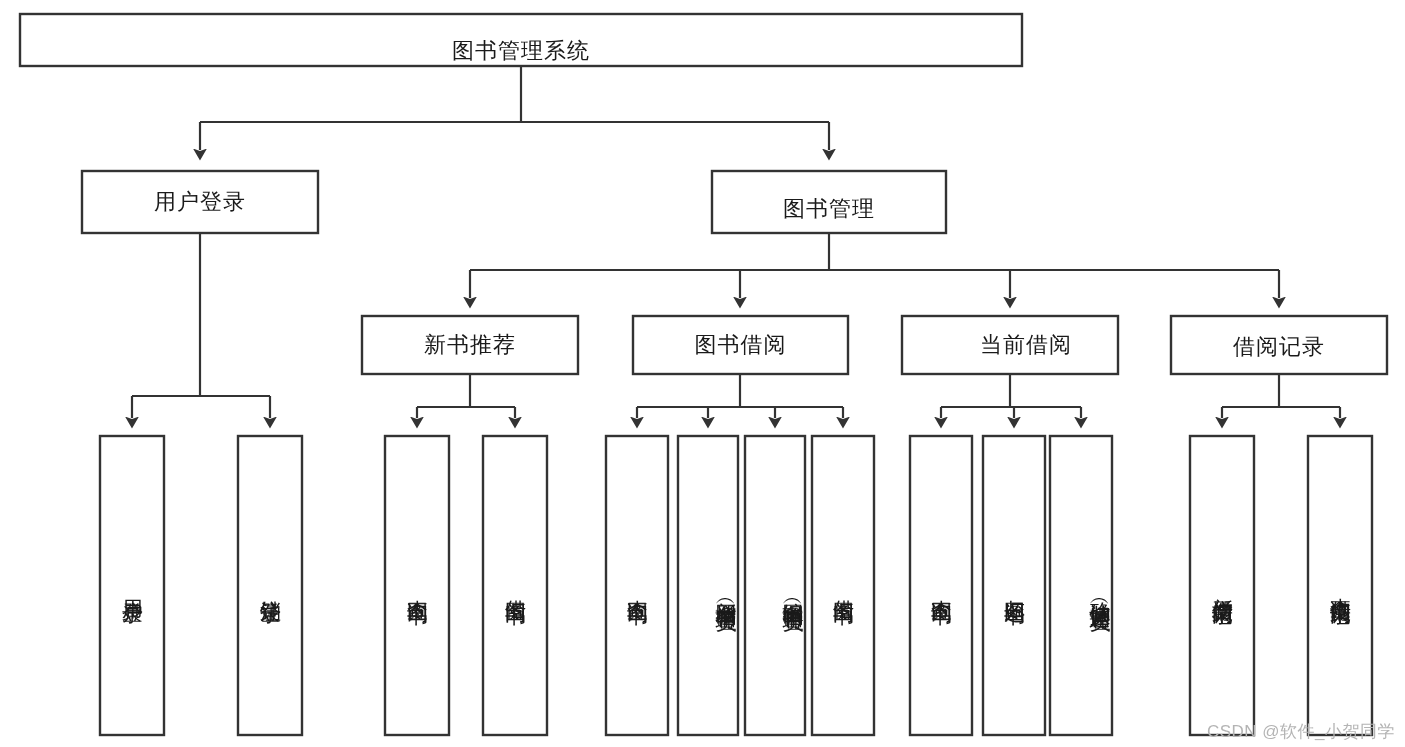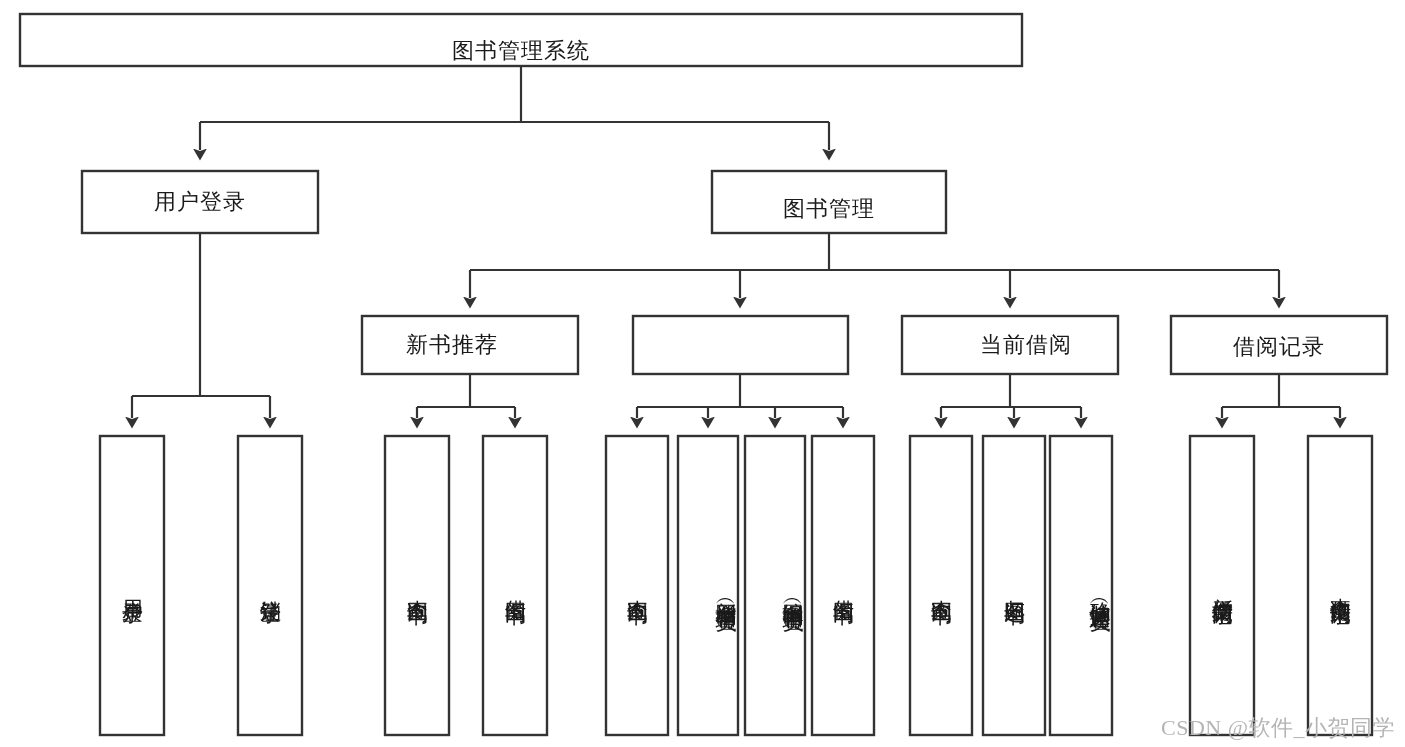--- a/index.html
+++ b/index.html
@@ -64,22 +64,22 @@
     display: flex;
     align-items: center;
     justify-content: center;
     letter-spacing: 1px;
     pointer-events: none;
   }
   .watermark {
     position: absolute;
     right: 10px;
     bottom: 4px;
-    font-family: Liberation Serif, serif;
-    font-size: 22px;
+    font-family: Liberation Sans, sans-serif;
+    font-size: 17px;
     color: #b4b4b4;
     letter-spacing: 0.5px;
     white-space: nowrap;
   }
 </style>
 </head>
 <body>
 
 <div id="diagram-root">
 
@@ -156,21 +156,22 @@
       <path class="conn" d="M1222,407 L1340,407"></path>
       <path class="conn" marker-end="url(#arr)" d="M1222,407 L1222,418"></path>
       <path class="conn" marker-end="url(#arr)" d="M1340,407 L1340,418"></path>
     </g>
   </svg>
 
   <div class="hlabel" style="left:20px;  top:25px;  width:1002px; height:52px;">图书管理系统</div>
   <div class="hlabel" style="left:82px;  top:171px; width:236px;  height:62px;">用户登录</div>
   <div class="hlabel" style="left:712px; top:178px; width:234px;  height:62px;">图书管理</div>
 
-  <div class="hlabel" style="left:344px;  top:316px; width:216px; height:58px;font-family:Liberation Mono, monospace;">新书推荐</div>
+  <div class="hlabel" style="left:362px;  top:316px; width:216px; height:58px;font-family:Liberation Mono, monospace;">新书推荐</div>
+  <div class="hlabel" style="left:633px;  top:316px; width:215px; height:58px;">图书借阅</div>
   <div class="hlabel" style="left:902px;  top:316px; width:248px; height:58px;">当前借阅</div>
   <div class="hlabel" style="left:1171px; top:316px; width:216px; height:61px;text-align:right;">借阅记录</div>
 
   <div class="vlabel" style="left:100px;  top:436px; width:64px; height:299px;">用户登录</div>
   <div class="vlabel" style="left:238px;  top:436px; width:64px; height:299px;">注销登录</div>
   <div class="vlabel" style="left:385px;  top:436px; width:64px; height:299px;">查询图书</div>
   <div class="vlabel" style="left:483px;  top:436px; width:64px; height:299px;">借阅图书</div>
   <div class="vlabel" style="left:606px;  top:436px; width:62px; height:299px;">查询图书</div>
   <div class="vlabel" style="left:678px;  top:436px; width:60px; height:299px; align-items:flex-start; padding-top:12px; box-sizing:border-box;">新增图书（管理员）</div>
   <div class="vlabel" style="left:745px;  top:436px; width:60px; height:299px; align-items:flex-start; padding-top:12px; box-sizing:border-box;">编辑图书（管理员）</div>

